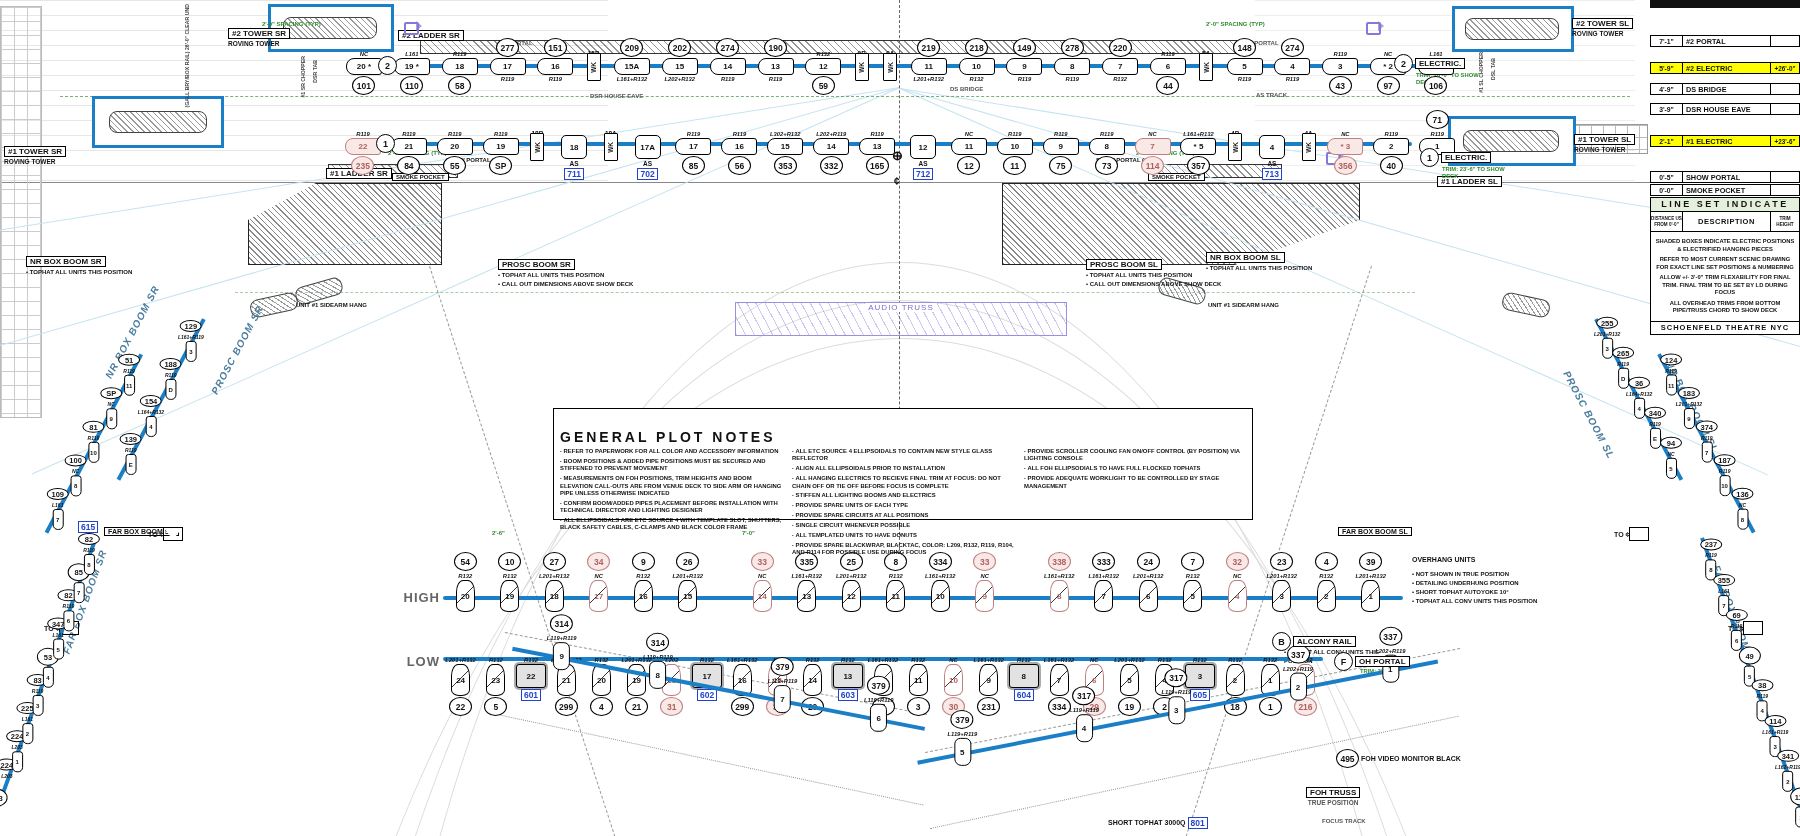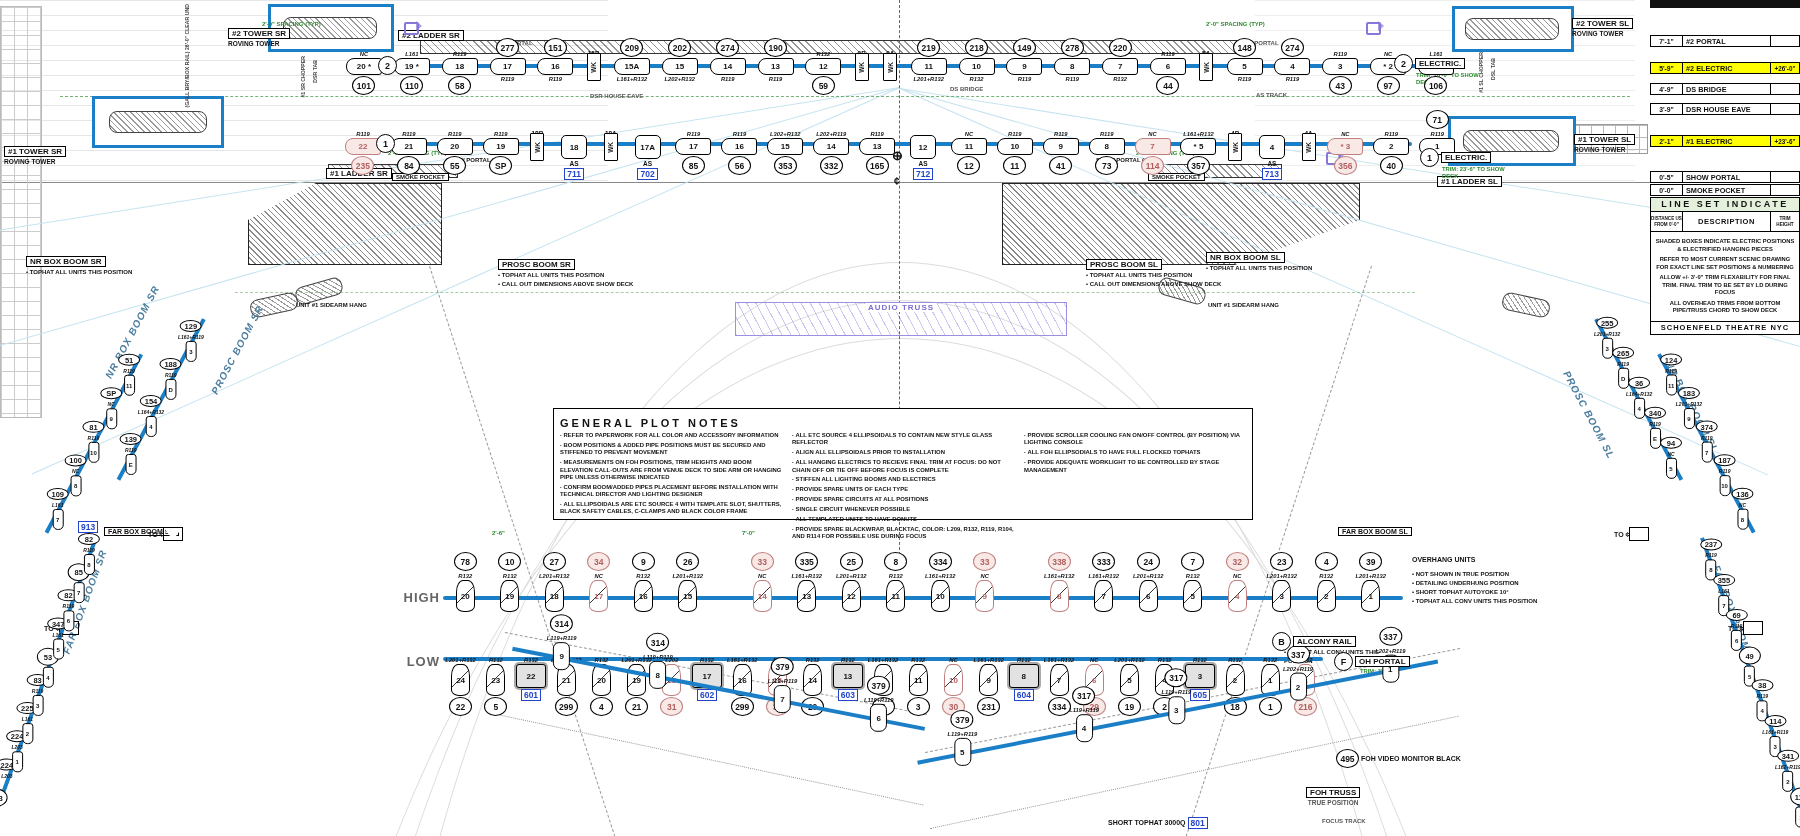--- a/index.html
+++ b/index.html
@@ -87,30 +87,30 @@
   .endlab{position:absolute;display:flex;align-items:center;gap:2px;z-index:4}
   .bullets{position:absolute;font-size:6px;font-weight:bold;line-height:1.5;white-space:nowrap}
   .bullets div::before{content:"• "}
   .hl{position:absolute;font-size:13px;font-weight:bold;color:#666;letter-spacing:1px}
   .tocl{position:absolute;display:flex;align-items:center;font-size:7px;font-weight:bold;gap:1px}
   .tocl::after{content:"";border-left:9px solid transparent;border-right:9px solid transparent;
     border-top:12px solid #fff;box-shadow:0 -1px 0 #000;border-bottom:0;outline:1px solid #000;height:0;width:0}
   
   #plotnotes{position:absolute;left:553px;top:408px;width:700px;height:112px;border:1.5px solid #000;
     background:#fff;z-index:5;padding:4px 6px;box-sizing:border-box}
-  #plotnotes h1{margin:4px 0 3px 0;font-size:11px;letter-spacing:3px}
+  #plotnotes h1{margin:16px 0 3px 0;font-size:14px;letter-spacing:3px}
   .pncols{display:flex;gap:10px}
   .pncols>div{flex:1}
   .pn{font-size:5.9px;font-weight:bold;line-height:1.25;margin-bottom:2.5px}
   .pn::before{content:"· "}
   
   #audiotruss{position:absolute;left:735px;top:302px;width:330px;height:32px;border:1px solid #9a8fe0;
     background:repeating-linear-gradient(62deg,rgba(130,115,220,.4) 0 1px,transparent 1px 8px);z-index:2;
     display:flex;align-items:flex-start;justify-content:center}
-  #audiotruss span{background:#fff;color:#7b6fd0;font-weight:bold;font-size:8px;letter-spacing:1px;padding:0 3px}
+  #audiotruss span{background:#fff;color:#7b6fd0;font-weight:normal;font-size:8px;letter-spacing:1px;padding:0 3px}
   
   #lst{position:absolute;left:1650px;top:0;width:150px;z-index:6;background:#fff}
   #lst .topbar{height:8px;background:#111}
   .lsrow{display:flex}
   .lsrow>div{border:1px solid #000;background:#fff;height:12px;line-height:12px;box-sizing:border-box}
   .lsrow .c1{width:33px;text-align:center;font-size:6.8px;font-weight:bold}
   .lsrow .c2{width:88px;font-size:7.3px;font-weight:bold;padding-left:3px;border-left:none}
   .lsrow .c3{width:29px;text-align:center;font-size:6.3px;font-weight:bold;border-left:none}
   .lsr.yellow .c1,.lsr.yellow .c2,.lsr.yellow .c3{background:#ffff00}
   .lsr.boldrow .c2{font-weight:900}
@@ -848,21 +848,21 @@
   <div class="ucell">
     <div class="s-top">
 
       <span class="col">R119</span>
     </div>
     <div class="g">
       <span class="gn">9</span>
     </div>
     <div class="s-bot">
 
-      <span class="ch">41</span>
+      <span class="ch">75</span>
 
     </div>
   </div>
 
   <div class="ucell">
     <div class="s-top">
 
       <span class="col">R119</span>
     </div>
     <div class="g">
@@ -1061,21 +1061,21 @@
           <div class="pn">PROVIDE ADEQUATE WORKLIGHT TO BE CONTROLLED BY STAGE MANAGEMENT</div>
         </div>
     </div>
   </div>
 
   <div class="hl" style="left:398px;top:590px;width:42px;text-align:right">HIGH</div>
   <div class="pipe" style="left:443px;top:596px;width:960px;z-index:2"></div>
   <div class="vrow" style="left:443px;top:546px;width:950px">
   <div class="ucell">
     <div class="s-top">
-      <span class="ch">78</span>
+      <span class="ch">54</span>
 
       <span class="col">R132</span>
     </div>
     <div class="g">
       <span class="gn">20</span>
     </div>
     <div class="s-bot">
       
       
       
@@ -2357,21 +2357,21 @@
     <div class="s-bot">
       
       
       
       
     </div>
   </div>
 </div>
   <div class="boomname" style="left:66px;top:648px;transform:rotate(-70deg)">FAR BOX BOOM SR</div>
   <div class="lbl" style="left:104px;top:520px"><span class="box-label" style="font-size:7px">FAR BOX BOOM SR</span></div>
-  <div class="abs bluebox" style="left:78px;top:520px;z-index:4">913</div>
+  <div class="abs bluebox" style="left:78px;top:520px;z-index:4">615</div>
   <div class="tocl" style="left:148px;top:528px">
       <span>TO ¢</span>
     </div>
   <div class="tocl" style="left:44px;top:622px">
       <span>TO ¢</span>
     </div>
 
   <div class="boom" style="left:1641px;top:347px;width:190px;--a:62deg">
   <div class="ucell">
     <div class="s-top">

